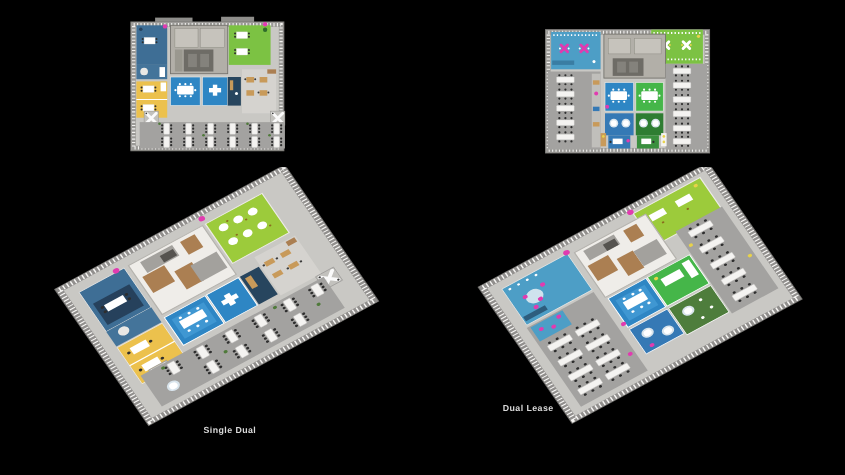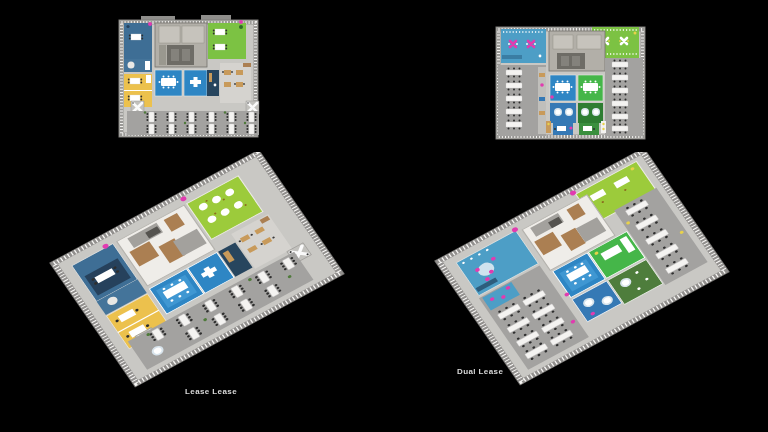--- a/index.html
+++ b/index.html
@@ -488,15 +488,15 @@
           <circle cx="206" cy="174" r="2.2"></circle>
             <circle cx="212" cy="192" r="2.2"></circle>
             <circle cx="196" cy="200" r="2.2"></circle>
         </g>
       </g>
       <circle cx="104" cy="10" r="4" fill="#e13bb0"></circle>
       <circle cx="196" cy="2" r="4" fill="#e13bb0"></circle>
     </g>
   </svg>
 
-  <div class="caption" style="left:185px;top:387px">Lease Lease</div>
+  <div class="caption" style="left:185px;top:387px">Single Dual</div>
   <div class="caption" style="left:457px;top:367px">Dual Lease</div>
 </div>
 
 </body></html>

